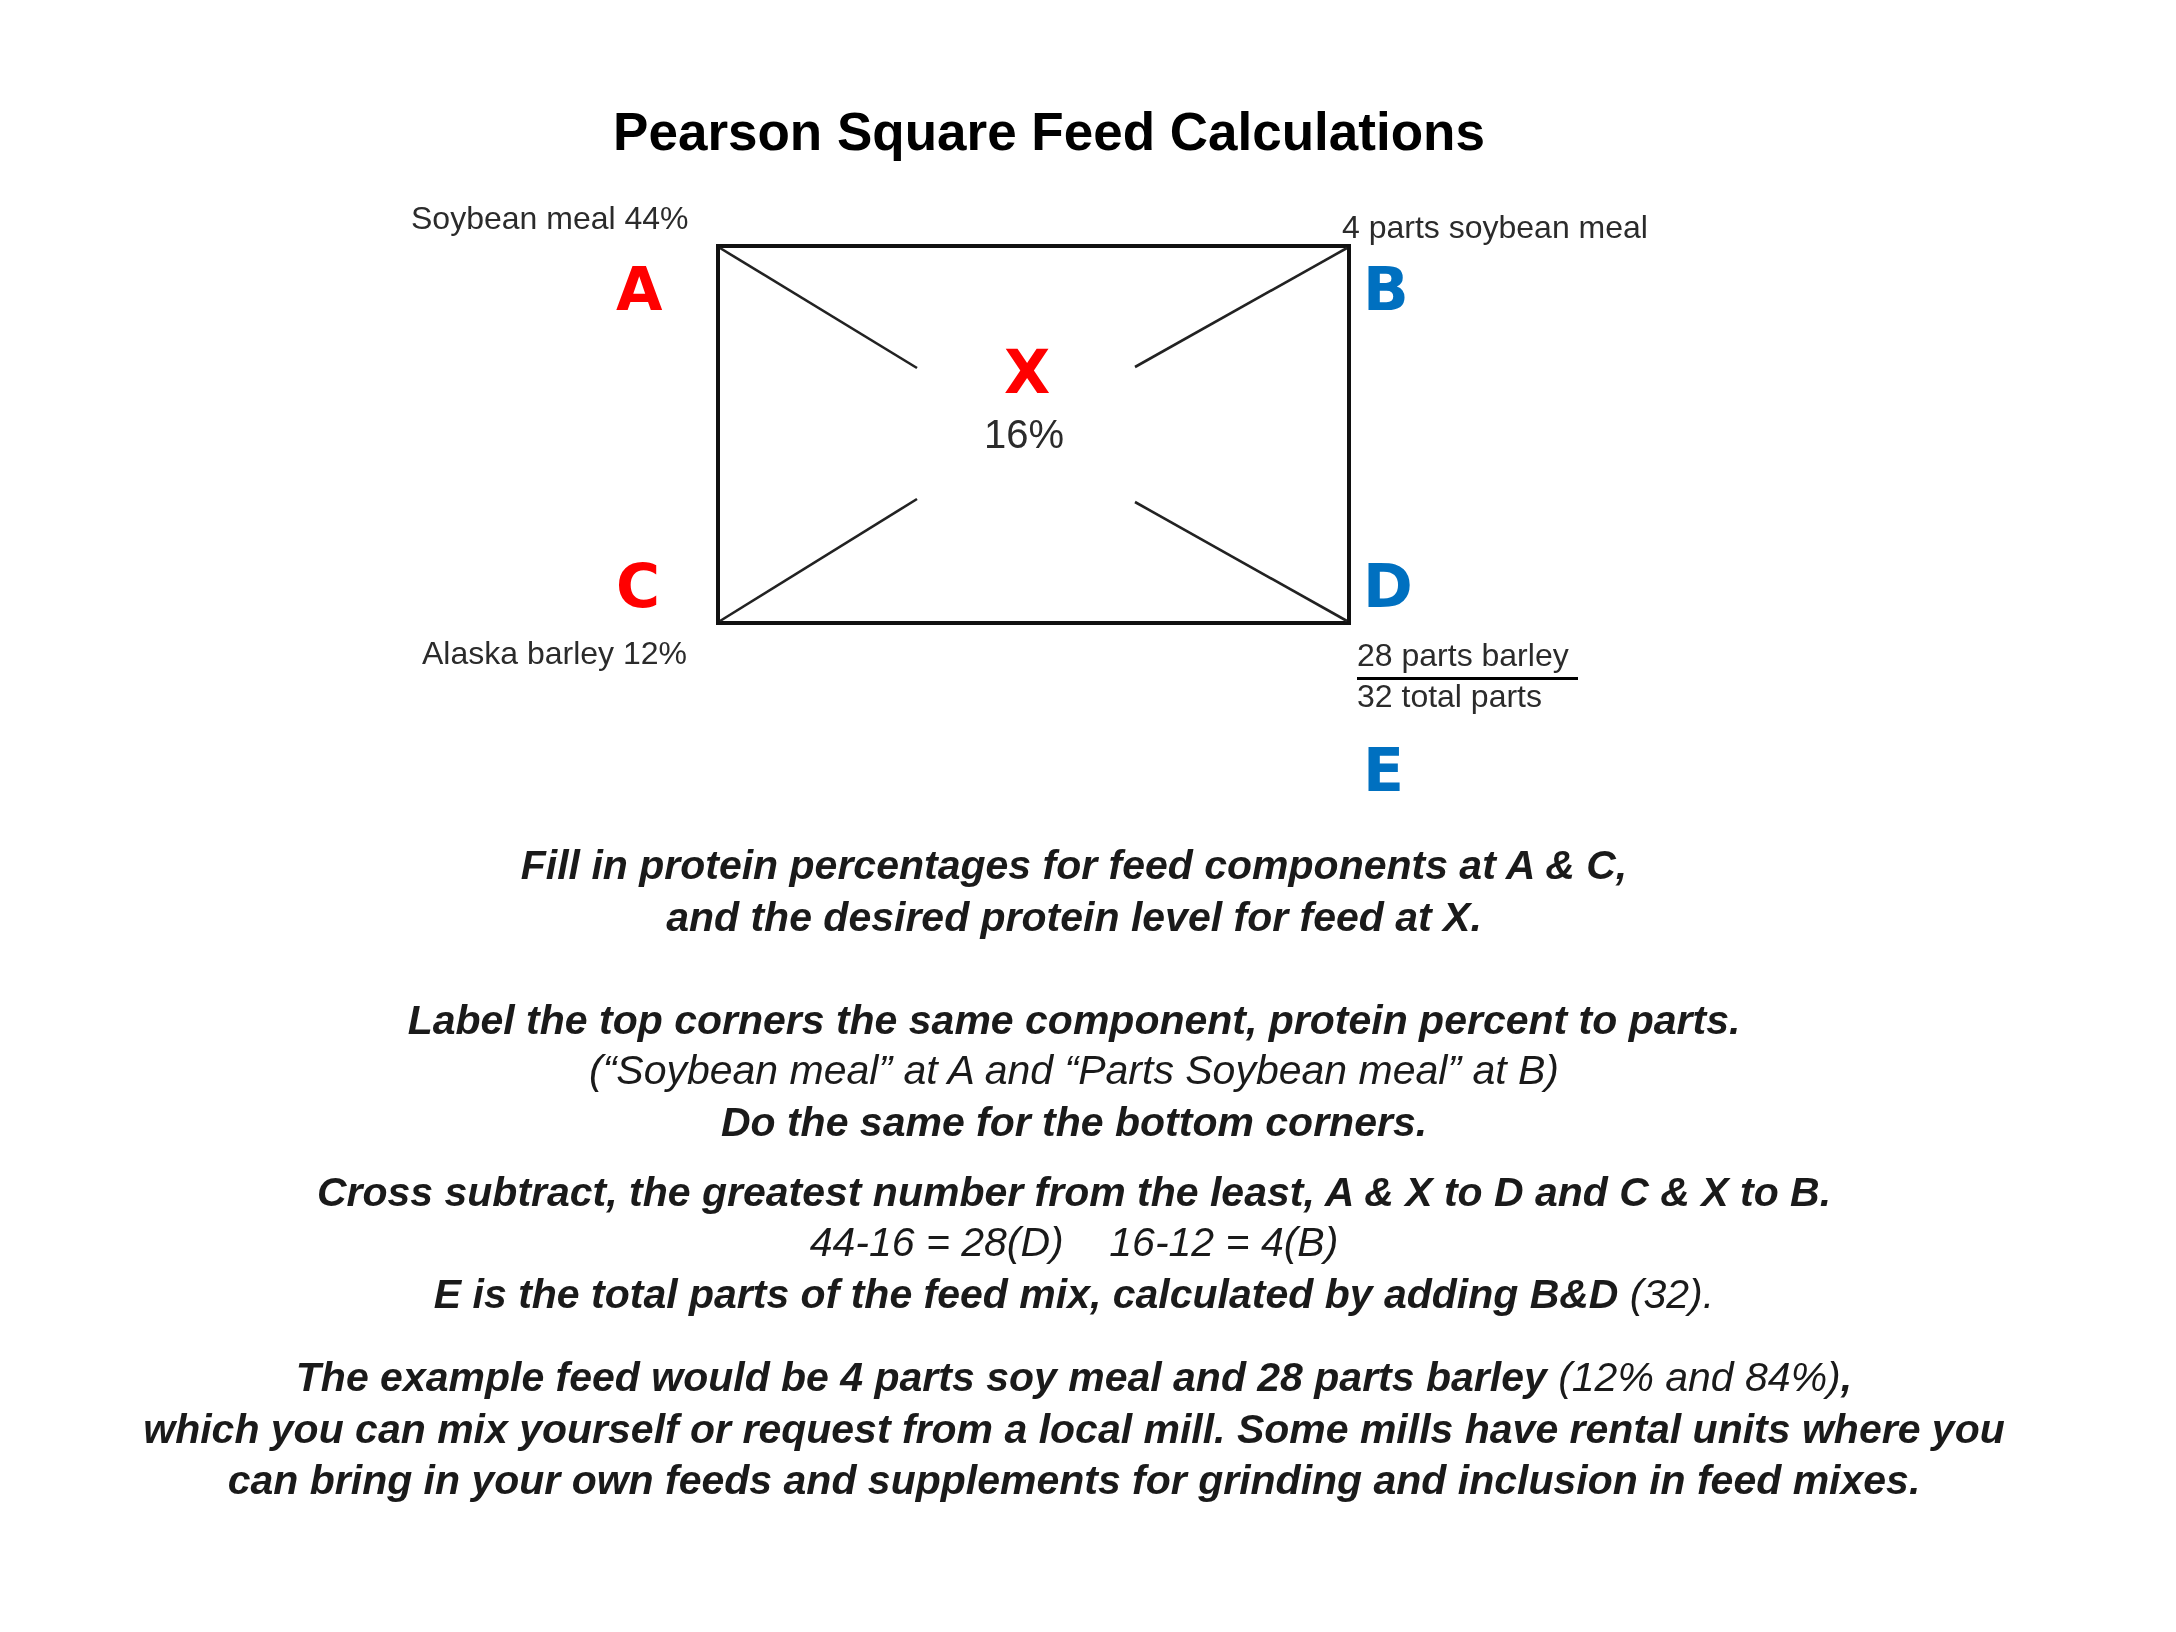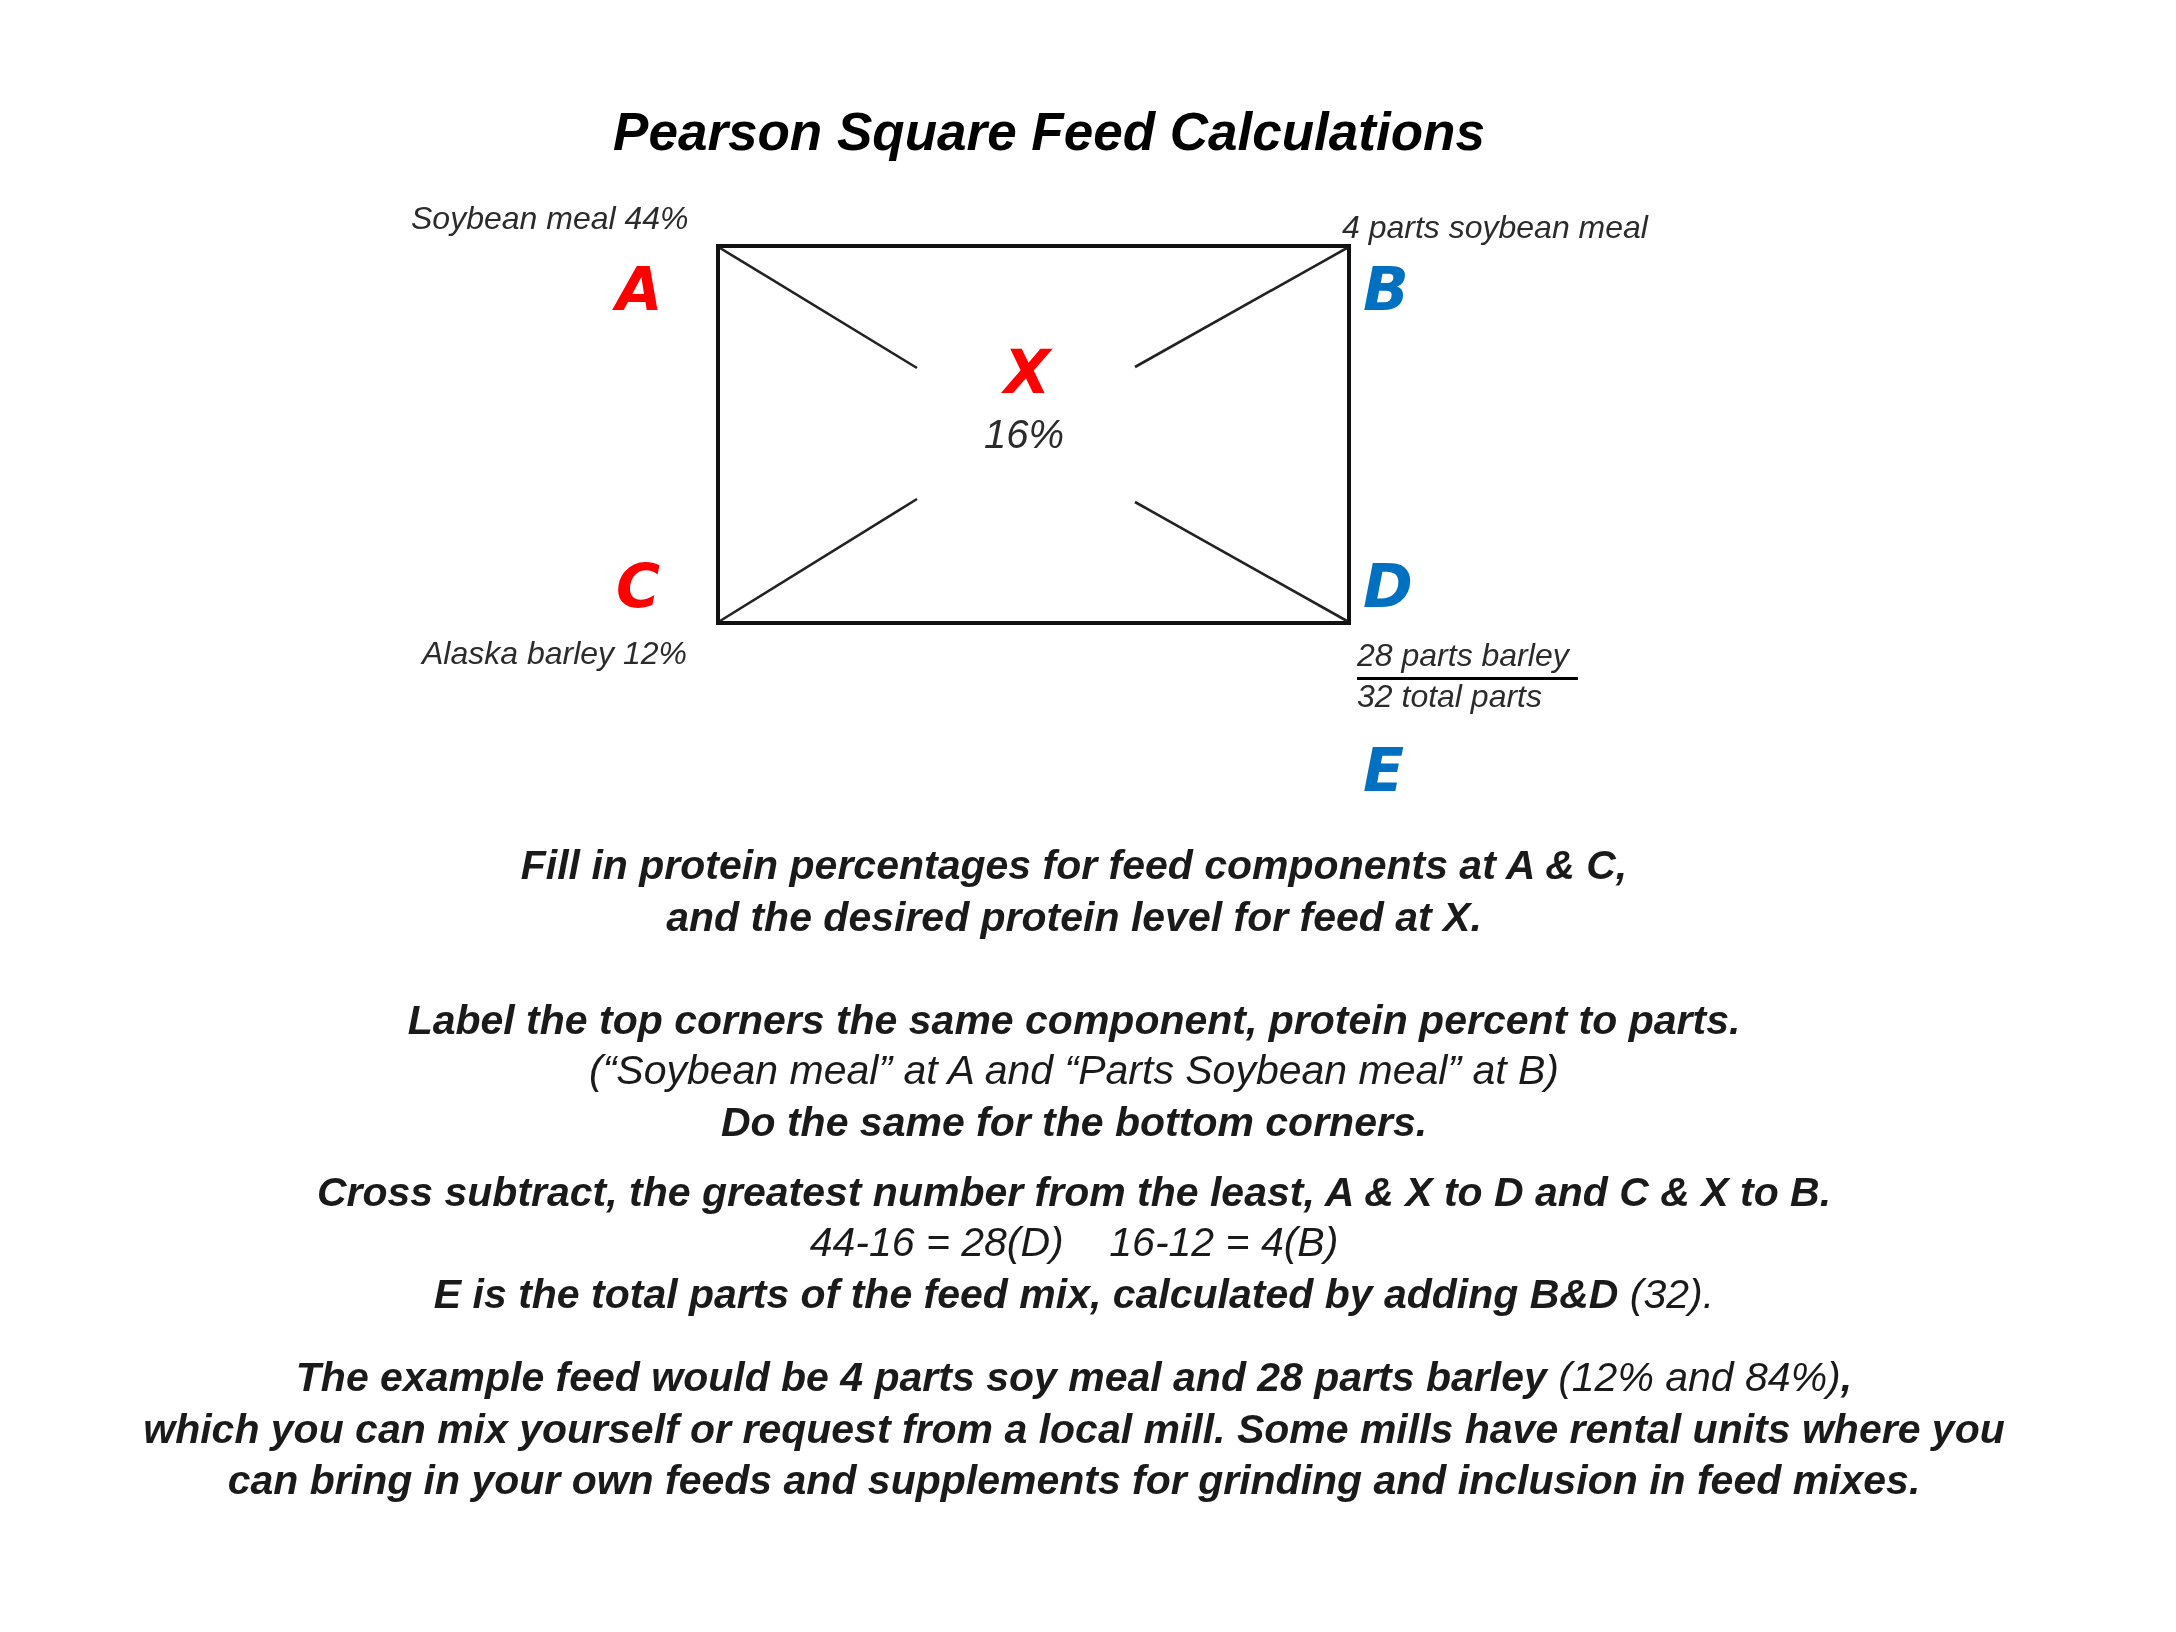--- a/index.html
+++ b/index.html
@@ -1,17 +1,17 @@
 <!DOCTYPE html>
 <html><head>
 <meta charset="utf-8">
 <style>
   html, body { margin: 0; padding: 0; background: #ffffff; }
   body { width: 2176px; height: 1632px; position: relative; overflow: hidden; }
-  .abs { position: absolute; white-space: nowrap; font-style: italic; }
+  .abs { position: absolute; white-space: nowrap; }
   .title {
     font-family: "Liberation Sans", sans-serif;
     font-weight: bold; font-size: 53px; color: #000;
     left: 0; width: 2098px; text-align: center; top: 99px; line-height: 66px;
   }
   .lbl {
     font-family: "Liberation Sans", sans-serif;
     font-size: 32px; color: #2b2b2b; line-height: 40px;
   }
   .corner {

